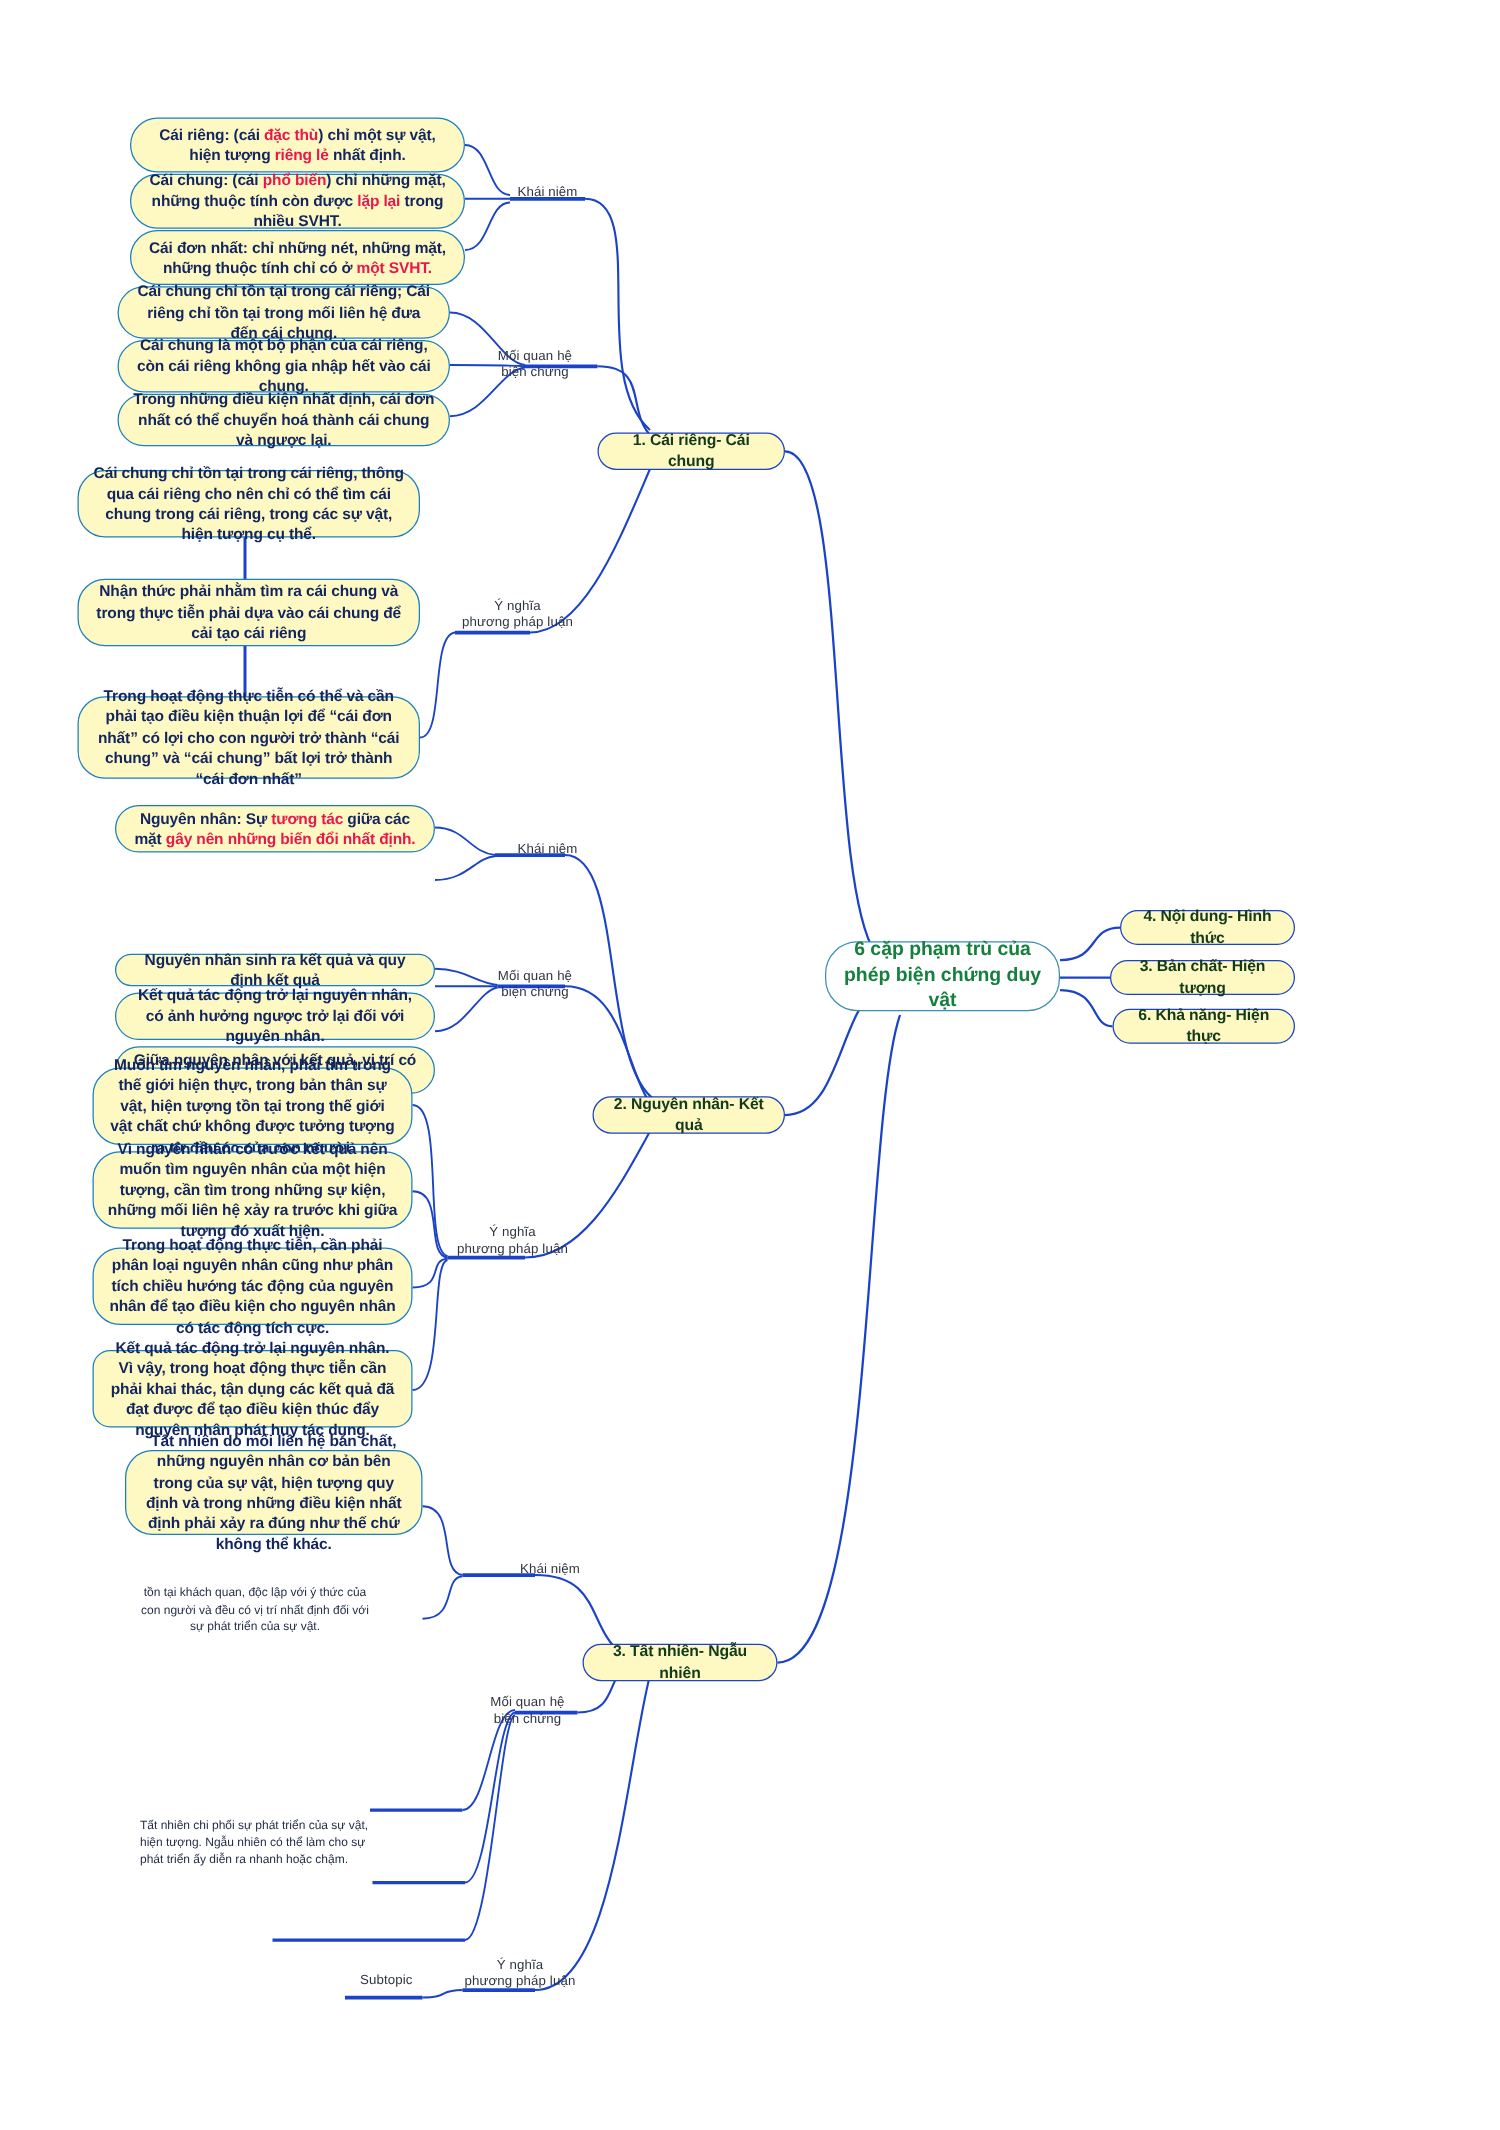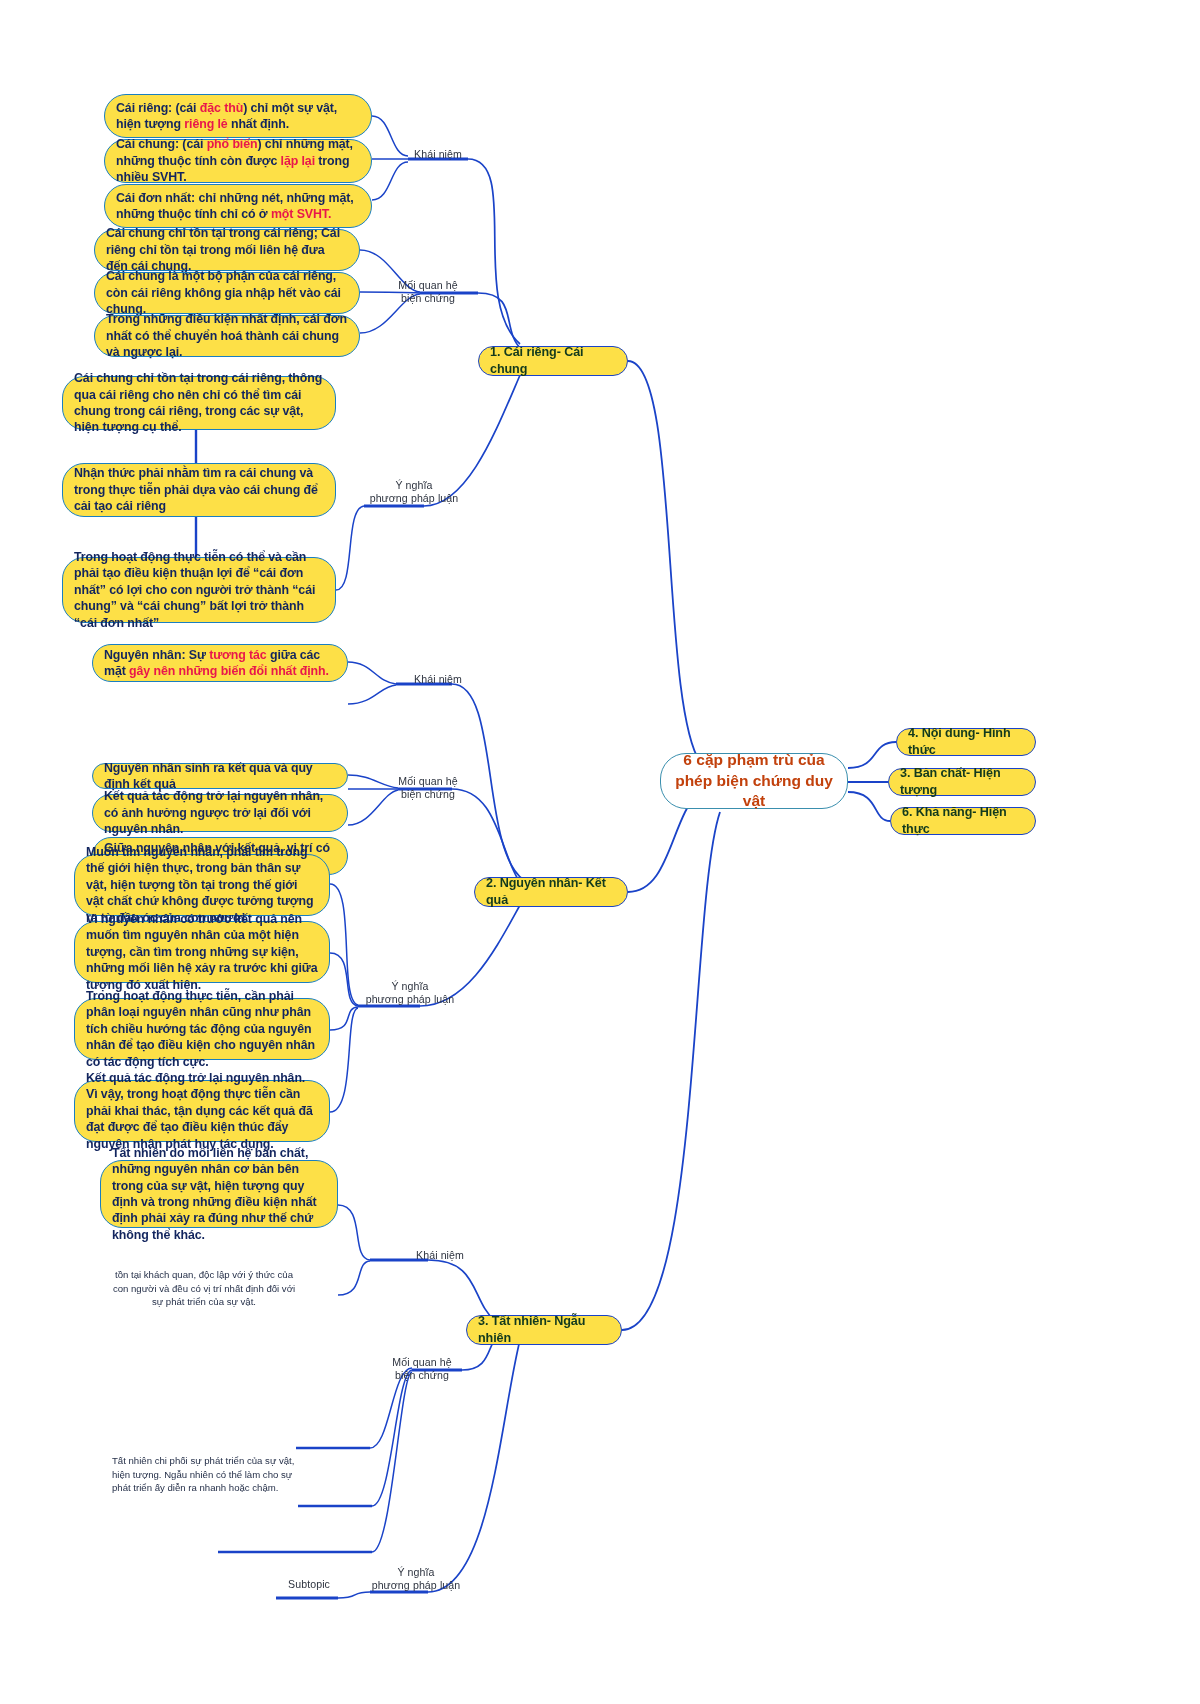--- a/index.html
+++ b/index.html
@@ -25,22 +25,22 @@
     width: 1200px;
     height: 1704px;
     pointer-events: none;
   }
   .node {
     position: absolute;
     box-sizing: border-box;
     display: flex;
     align-items: center;
     justify-content: center;
-    text-align: left;
-    background: #fde047;
+    text-align: center;
+    background: #fef9c3;
     color: #12255e;
     border: 1.6px solid #1a7fc1;
     border-radius: 22px;
     font-size: 12.4px;
     line-height: 1.32;
     font-weight: 700;
     padding: 5px 11px;
     letter-spacing: -0.1px;
   }
   .node .hl {
@@ -49,21 +49,21 @@
   .central {
     position: absolute;
     box-sizing: border-box;
     display: flex;
     align-items: center;
     justify-content: center;
     text-align: center;
     background: #ffffff;
     border: 1.9px solid #3a8fae;
     border-radius: 26px;
-    color: #c2410c;
+    color: #15803d;
     font-size: 15.5px;
     line-height: 1.34;
     font-weight: 700;
     padding: 6px 14px;
   }
   .branch-label {
     position: absolute;
     color: #2e3440;
     font-size: 10.6px;
     line-height: 1.25;
@@ -238,21 +238,21 @@
 
   <div class="node" style="left:74px; top:854px; width:256px; height:62px;">
     <span>Muốn tìm nguyên nhân, phải tìm trong thế giới hiện thực, trong bản thân sự vật, hiện tượng tồn tại trong thế giới vật chất chứ không được tưởng tượng ra từ đầu óc của con người.</span>
   </div>
   <div class="node" style="left:74px; top:921px; width:256px; height:62px;">
     <span>Vì nguyên nhân có trước kết quả nên muốn tìm nguyên nhân của một hiện tượng, cần tìm trong những sự kiện, những mối liên hệ xảy ra trước khi giữa tượng đó xuất hiện.</span>
   </div>
   <div class="node" style="left:74px; top:998px; width:256px; height:62px;">
     <span>Trong hoạt động thực tiễn, cần phải phân loại nguyên nhân cũng như phân tích chiều hướng tác động của nguyên nhân để tạo điều kiện cho nguyên nhân có tác động tích cực.</span>
   </div>
-  <div class="node" style="left:74px; top:1080px; width:256px; height:62px;">
+  <div class="node" style="left:74px; top:1080px; width:256px; height:62px;border-radius:14px;">
     <span>Kết quả tác động trở lại nguyên nhân. Vì vậy, trong hoạt động thực tiễn cần phải khai thác, tận dụng các kết quả đã đạt được để tạo điều kiện thúc đẩy nguyên nhân phát huy tác dụng.</span>
   </div>
 
   <div class="branch-label" style="left:388px; top:673px; width:100px;">
     <span>Khái niệm</span>
   </div>
   <div class="branch-label" style="left:378px; top:775px; width:100px;">
     <div>Mối quan hệ</div>
     <div>biện chứng</div>
   </div>

